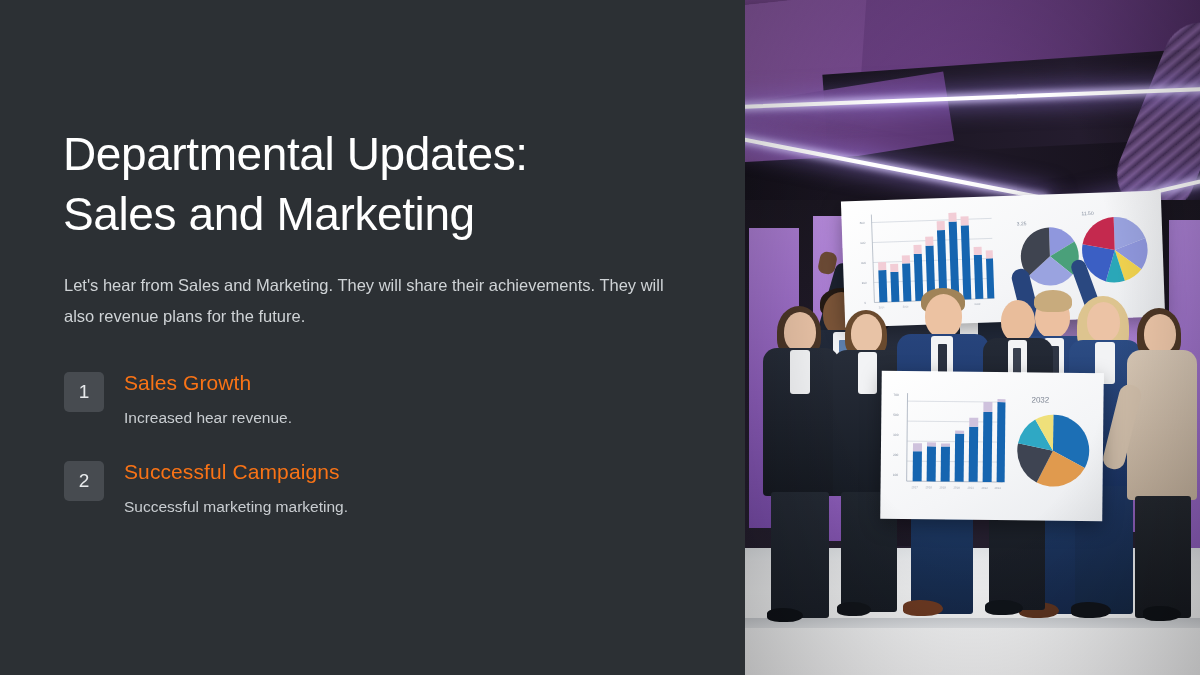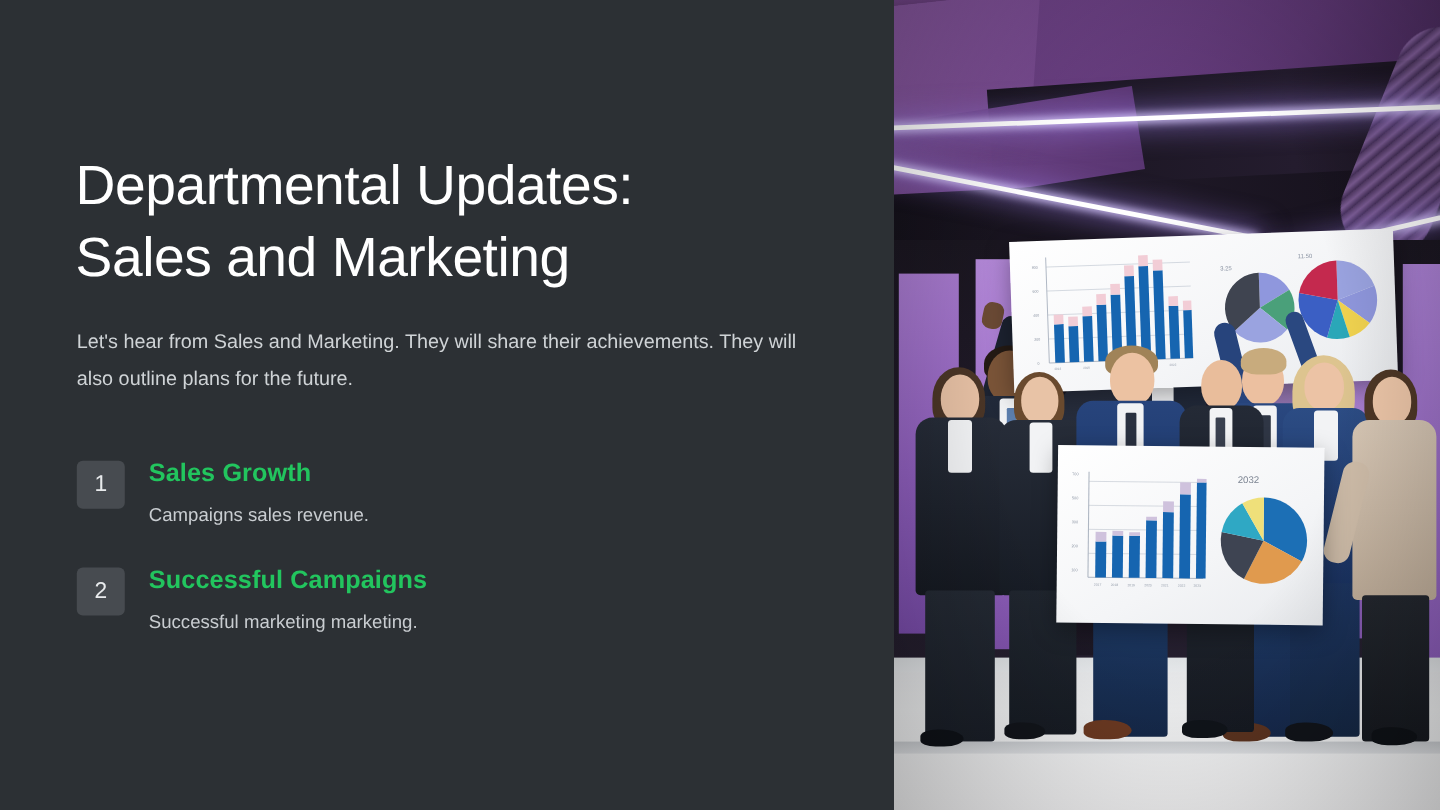--- a/index.html
+++ b/index.html
@@ -75,25 +75,25 @@
     justify-content: center;
     font-size: 19px;
     font-weight: 400;
     color: #e8eaec;
   }
   .item-body {
     margin-left: 60px;
   }
   .item-title {
     font-size: 21px;
-    font-weight: 700;
-    color: #22c55e;
+    font-weight: 400;
+    color: #f97316;
     line-height: 28px;
     letter-spacing: 0.1px;
-    margin: 16px 0 10px 0;
+    margin: 4px 0 10px 0;
   }
   .item-desc {
     font-size: 15.5px;
     font-weight: 400;
     color: #c9cdd1;
     line-height: 22px;
     margin: 0;
   }
 
   
@@ -237,29 +237,29 @@
 </head>
 <body>
 
 <div class="slide">
 
   <div class="left-panel">
 
     <h1 class="title">Departmental Updates:
 Sales and Marketing</h1>
 
-    <p class="subtitle">Let's hear from Sales and Marketing. They will share their achievements. They will also outline plans for the future.</p>
+    <p class="subtitle">Let's hear from Sales and Marketing. They will share their achievements. They will also revenue plans for the future.</p>
 
     <div class="list">
 
       <div class="list-item">
         <div class="badge">1</div>
         <div class="item-body">
           <p class="item-title">Sales Growth</p>
-          <p class="item-desc">Campaigns sales revenue.</p>
+          <p class="item-desc">Increased hear revenue.</p>
         </div>
       </div>
 
       <div class="list-item">
         <div class="badge">2</div>
         <div class="item-body">
           <p class="item-title">Successful Campaigns</p>
           <p class="item-desc">Successful marketing marketing.</p>
         </div>
       </div>

